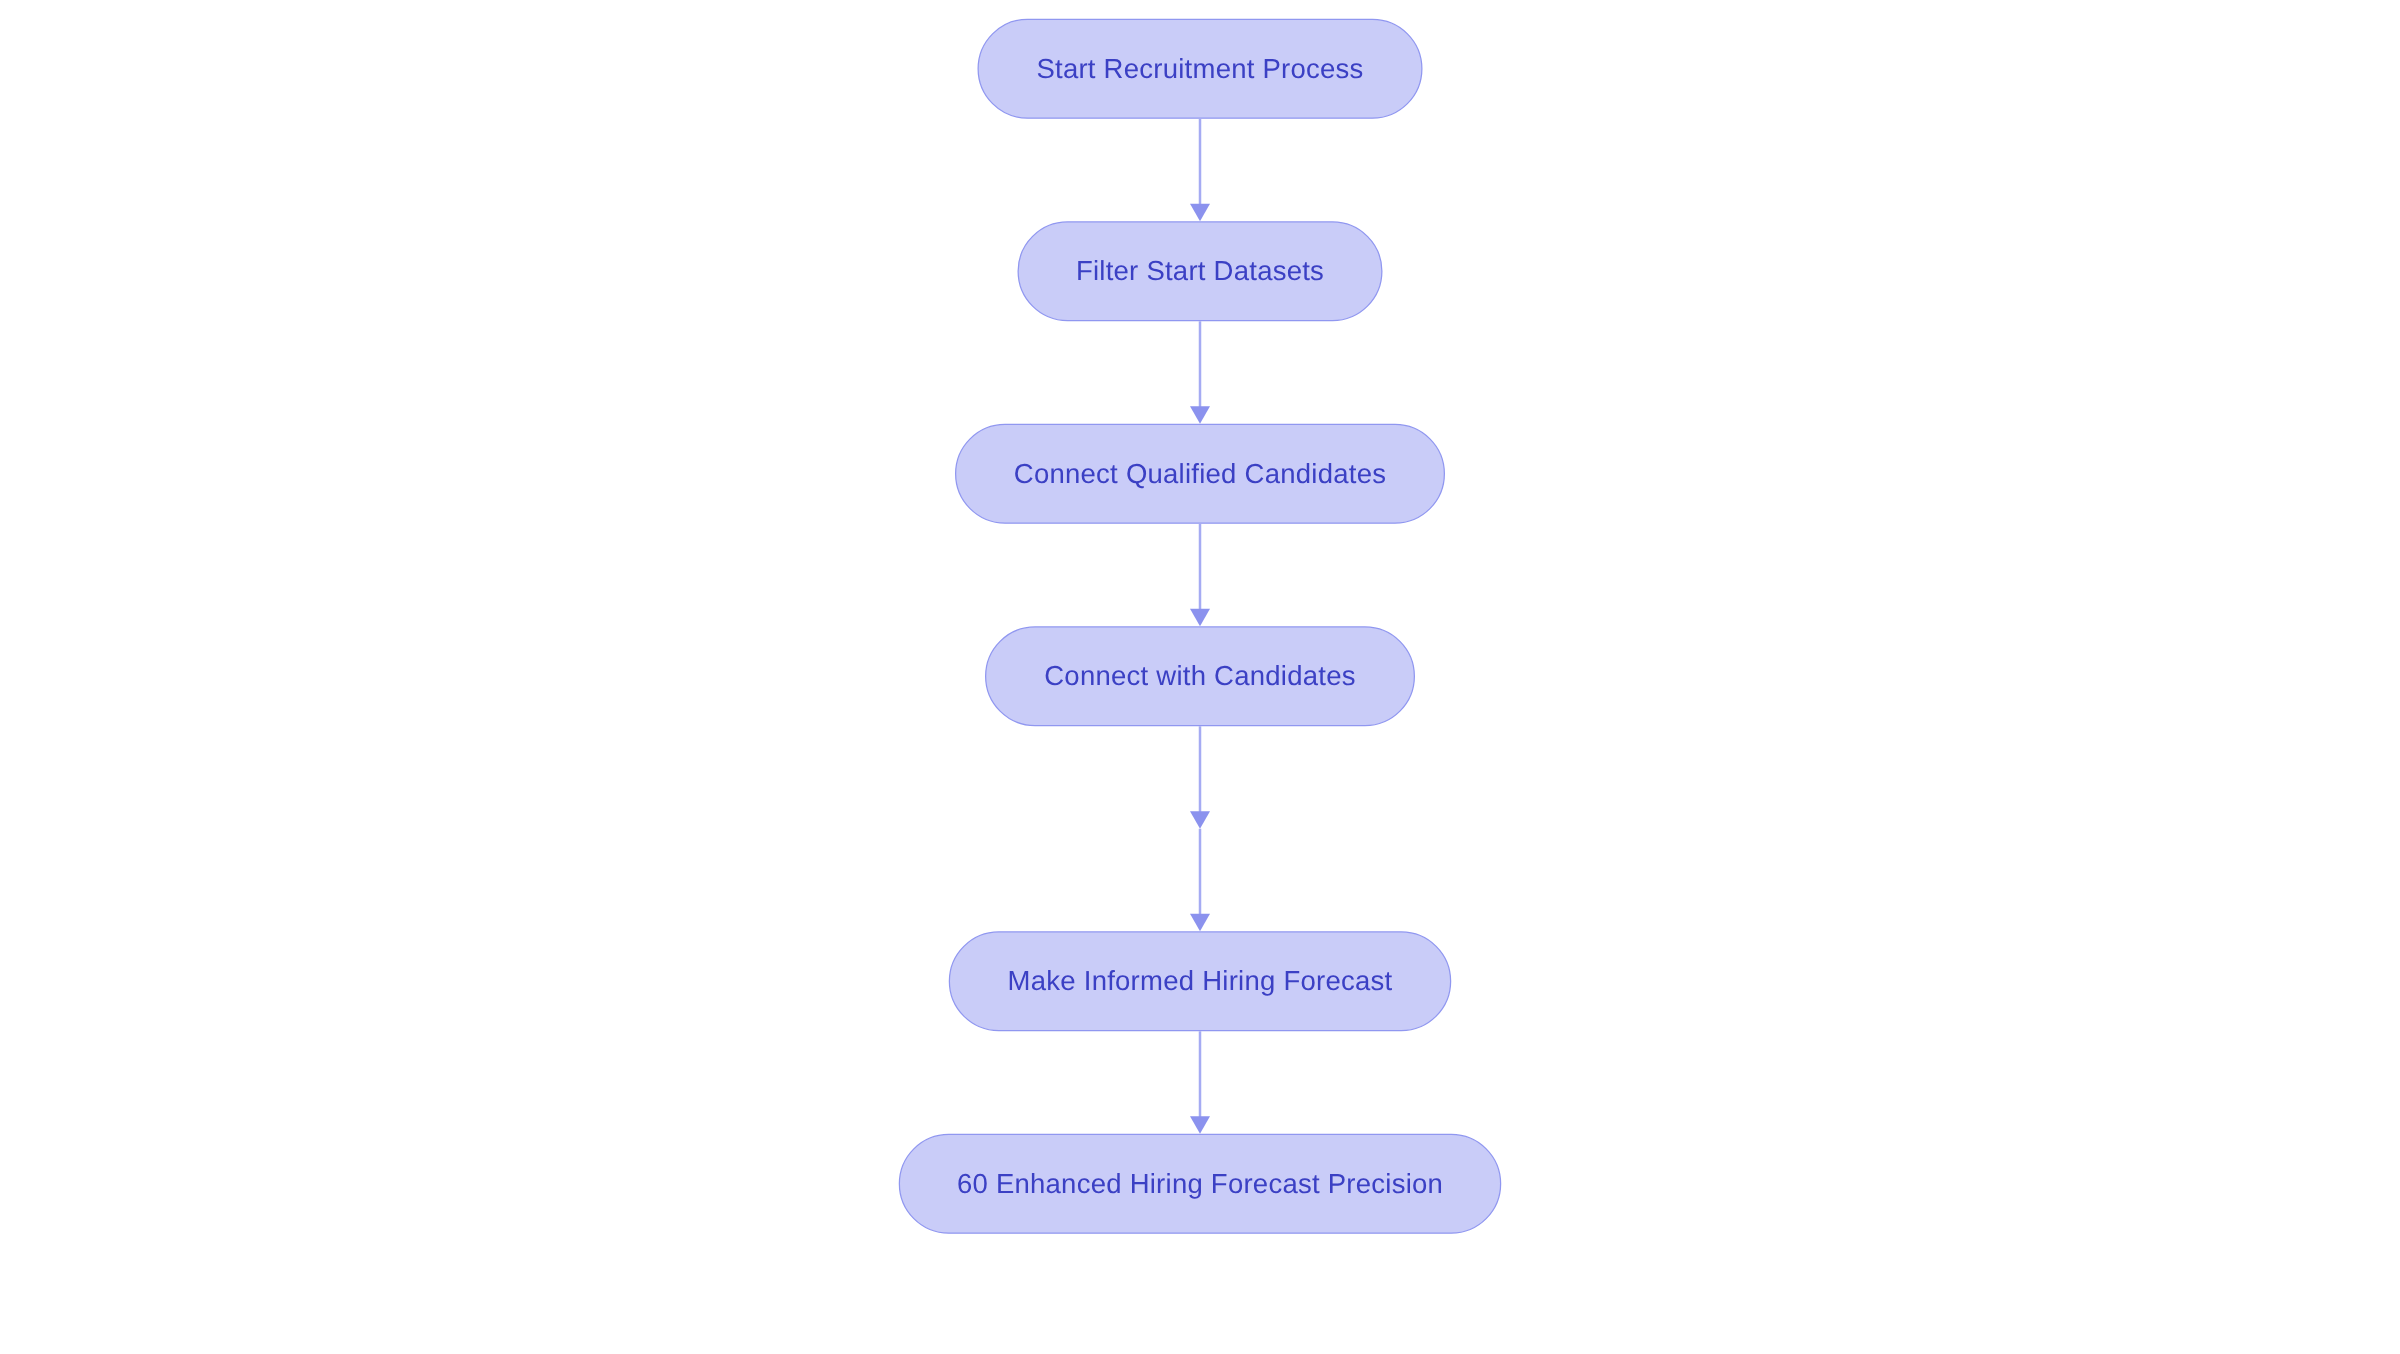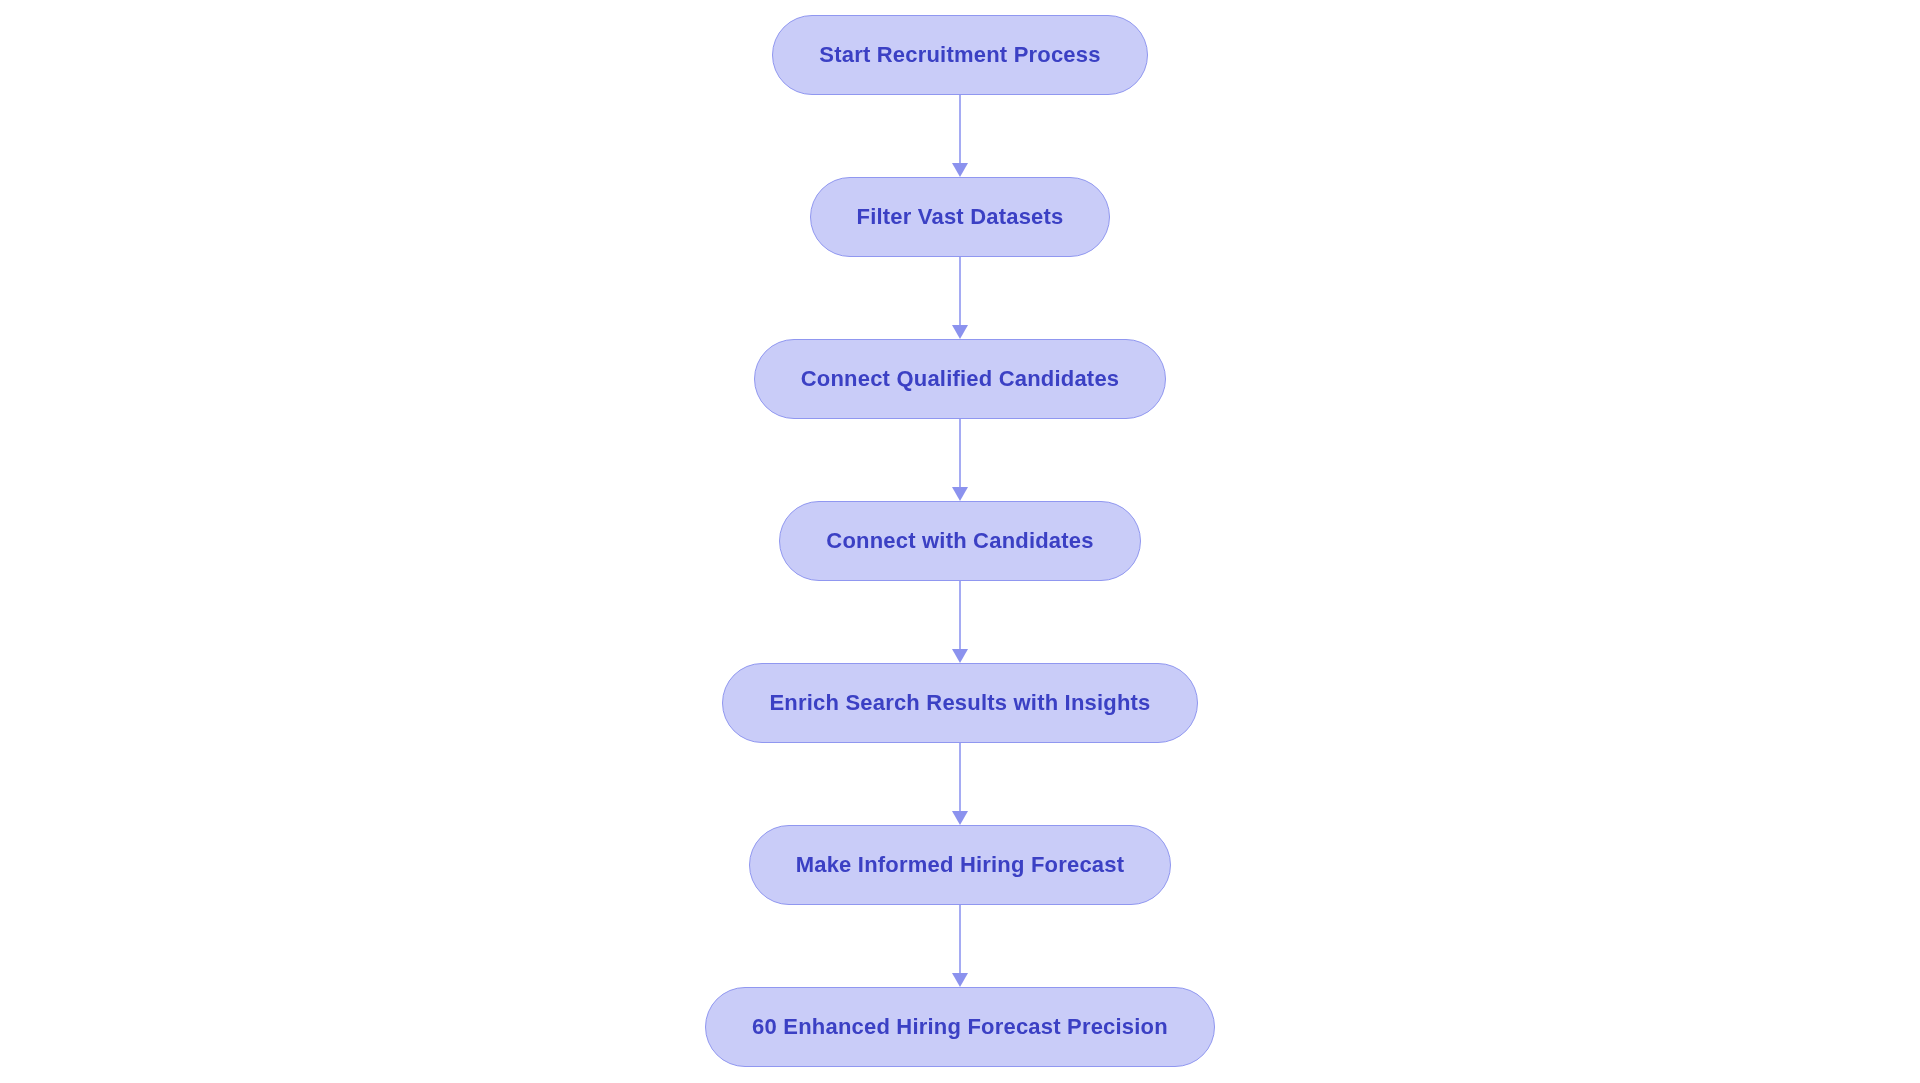--- a/index.html
+++ b/index.html
@@ -34,21 +34,21 @@
     align-items: center;
     justify-content: center;
     background: var(--node-fill);
     border: 1.5px solid var(--node-border);
     border-radius: 40px;
     flex-shrink: 0;
   }
   .node-label {
     color: var(--node-text);
     font-size: 22px;
-    font-weight: 700;
+    font-weight: 400;
     letter-spacing: 0.2px;
     white-space: nowrap;
   }
   .connector {
     height: 82px;
     width: 18px;
     display: flex;
     flex-direction: column;
     align-items: center;
     flex-shrink: 0;
@@ -75,21 +75,21 @@
   <div class="node">
     <span class="node-label">Start Recruitment Process</span>
   </div>
 
   <div class="connector">
     <div class="connector-line"></div>
     <div class="arrowhead"></div>
   </div>
 
   <div class="node">
-    <span class="node-label">Filter Vast Datasets</span>
+    <span class="node-label">Filter Start Datasets</span>
   </div>
 
   <div class="connector">
     <div class="connector-line"></div>
     <div class="arrowhead"></div>
   </div>
 
   <div class="node">
     <span class="node-label">Connect Qualified Candidates</span>
   </div>
@@ -101,23 +101,20 @@
 
   <div class="node">
     <span class="node-label">Connect with Candidates</span>
   </div>
 
   <div class="connector">
     <div class="connector-line"></div>
     <div class="arrowhead"></div>
   </div>
 
-  <div class="node">
-    <span class="node-label">Enrich Search Results with Insights</span>
-  </div>
 
   <div class="connector">
     <div class="connector-line"></div>
     <div class="arrowhead"></div>
   </div>
 
   <div class="node">
     <span class="node-label">Make Informed Hiring Forecast</span>
   </div>
 

